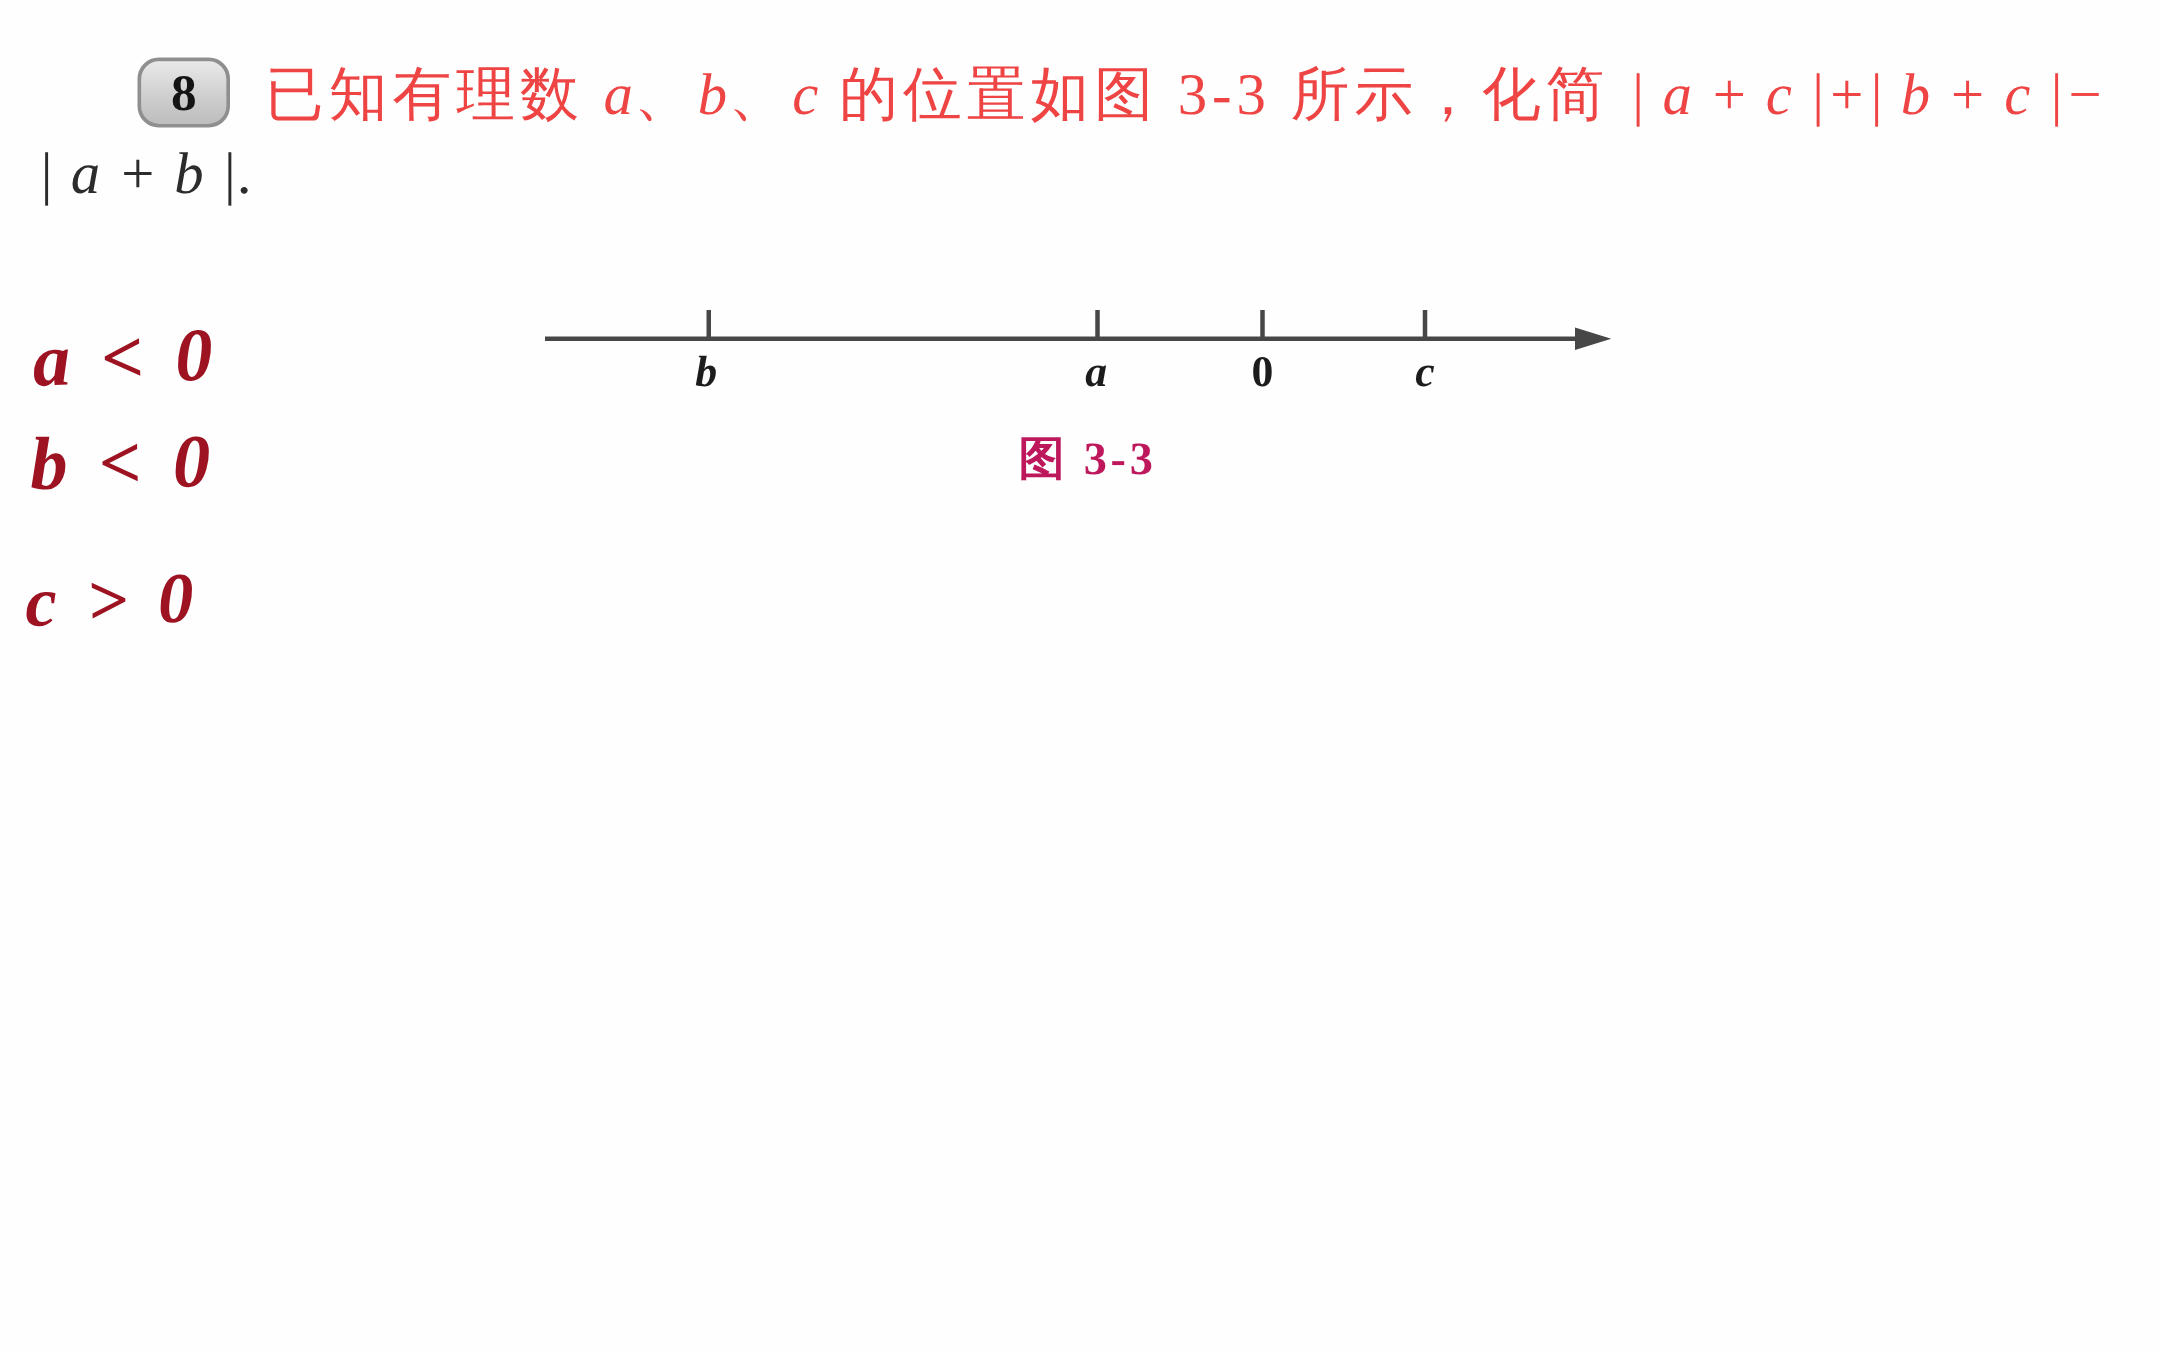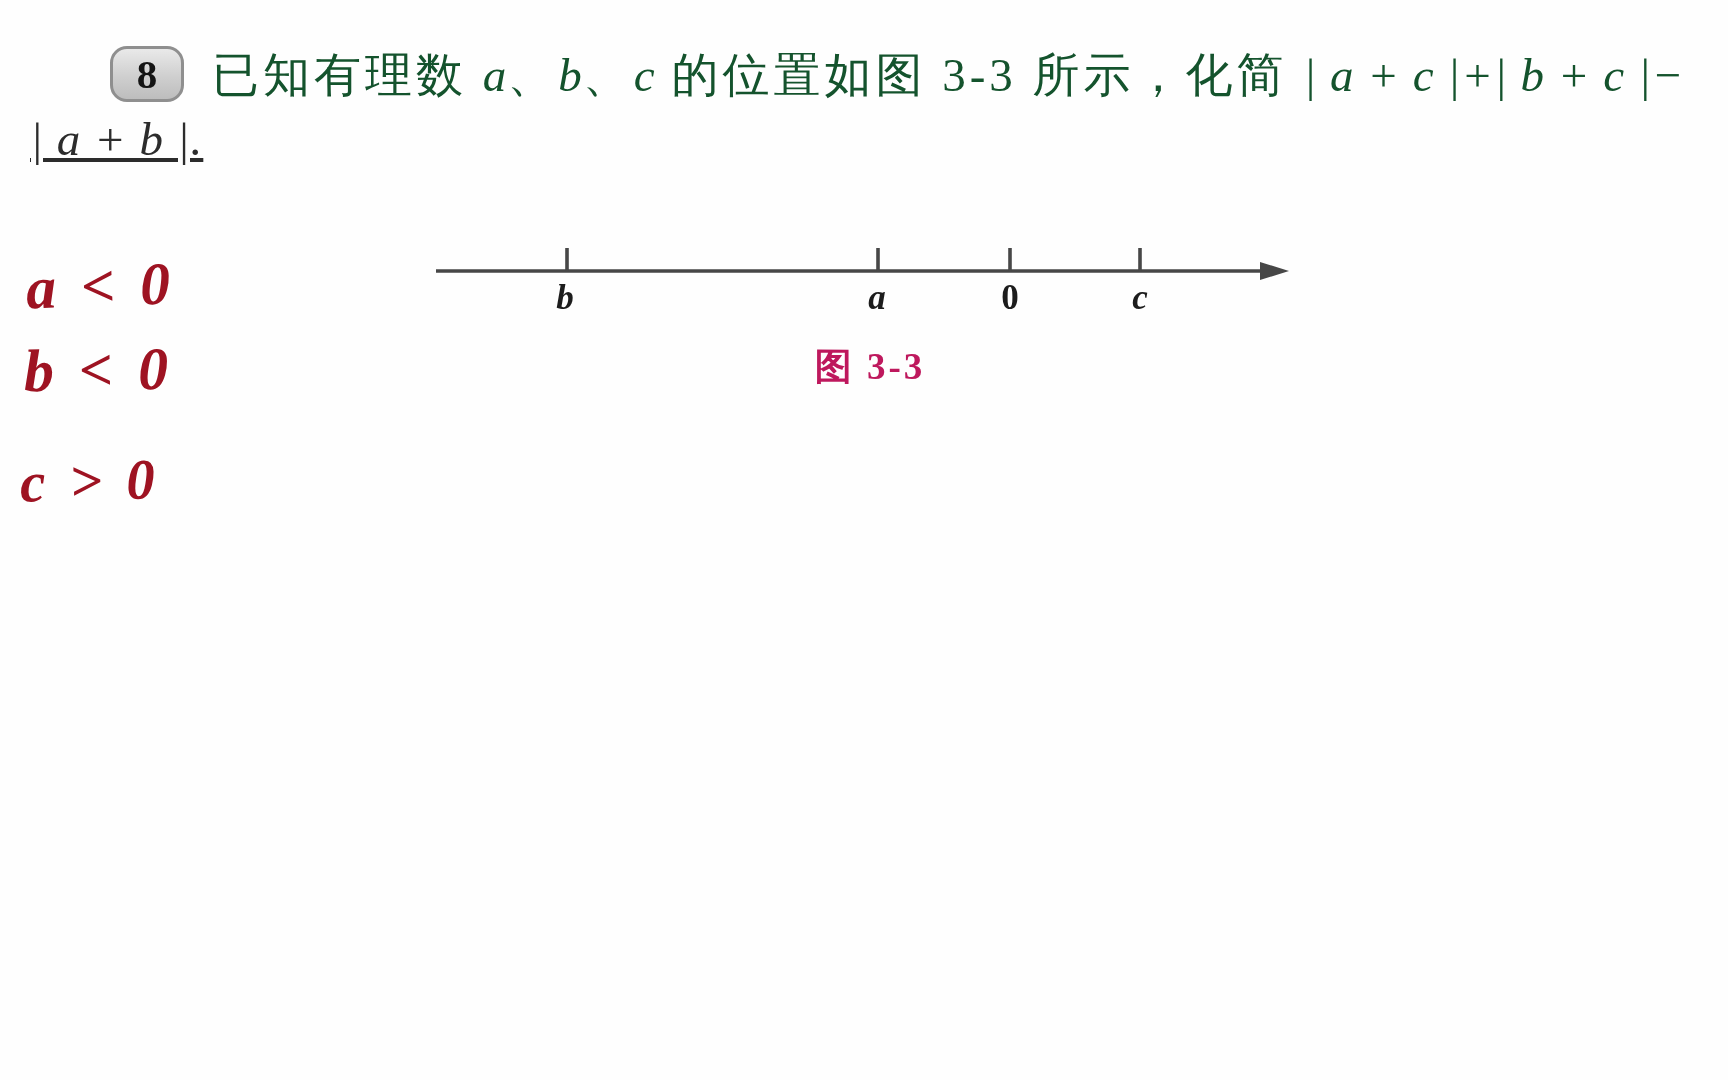--- a/index.html
+++ b/index.html
@@ -32,31 +32,30 @@
     justify-content: center;
     font-weight: bold;
     font-size: 41px;
     color: #141414;
   }
   .line1 {
     position: absolute;
     left: 212px;
     top: 44px;
     font-size: 47px;
-    color: #14532d;
+    color: #ef4444;
     white-space: nowrap;
   }
   .line2 {
     position: absolute;
     left: 30px;
     top: 112px;
     font-size: 47px;
     color: #2c2c2c;
     white-space: nowrap;
-    text-decoration: underline;
   }
   .cjk {
     letter-spacing: 4px;
   }
   .math {
     font-style: italic;
     letter-spacing: 1px;
   }
 
   

